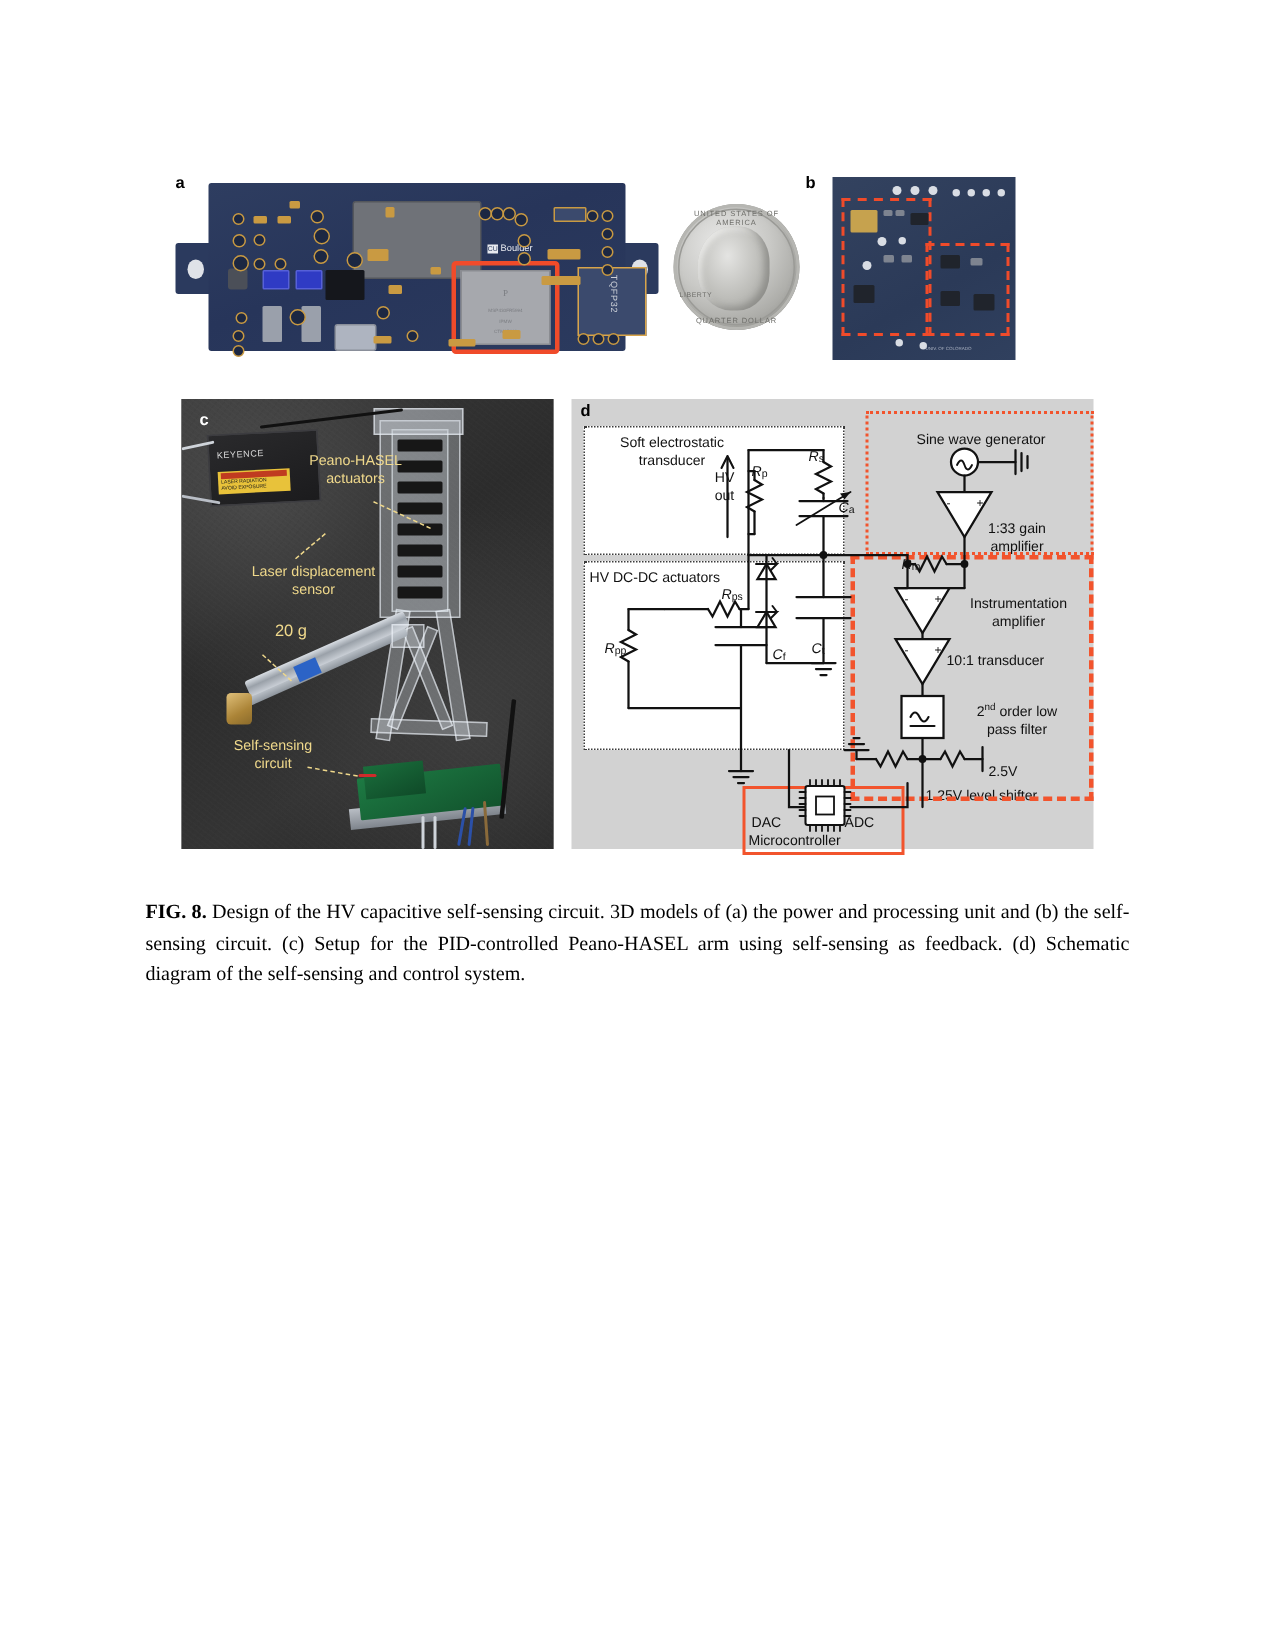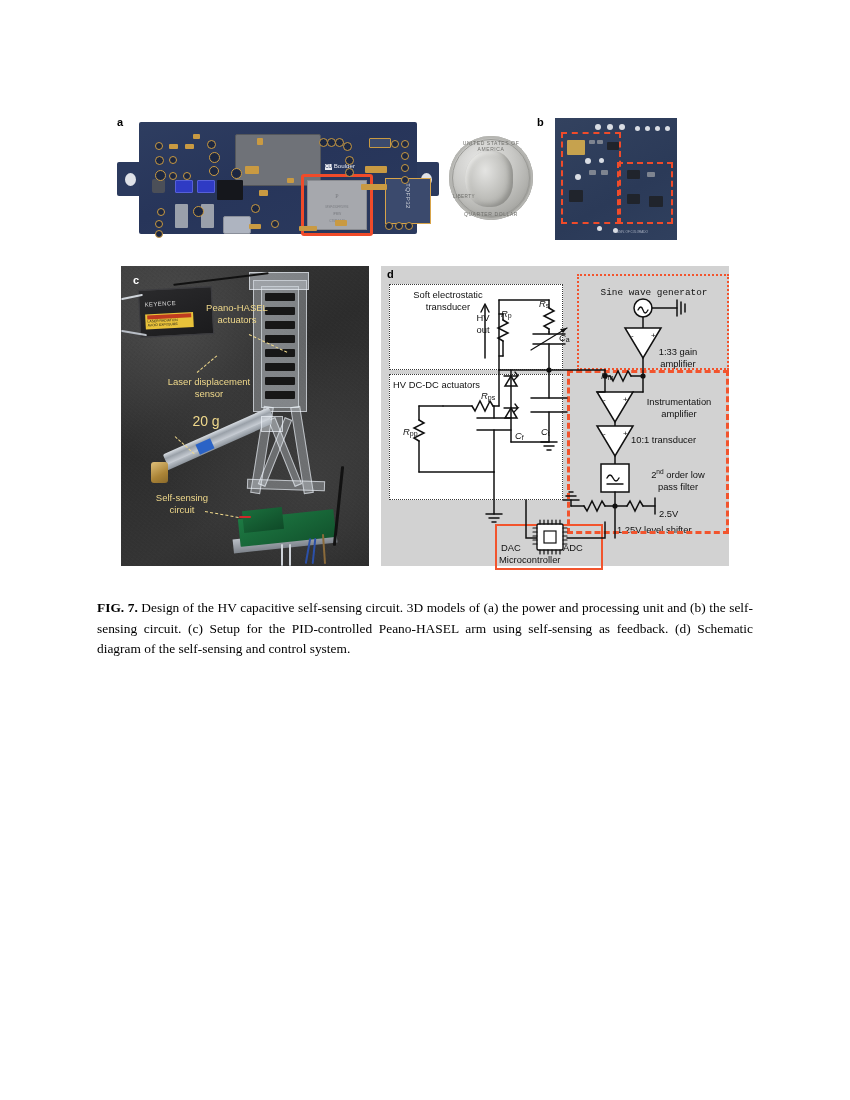--- a/index.html
+++ b/index.html
@@ -346,37 +346,37 @@
         <div class="wire" style="left:216px;top:200px;width:2.6px;height:80px;background:#121212;transform:rotate(6deg);"></div>
 
         <div class="plabel w" style="left:12px;top:8px;">c</div>
 
         <div class="ann" style="left:72px;top:36px;width:88px;">Peano-HASEL<br>actuators</div>
         <div class="leader" style="left:128px;top:68px;width:42px;transform:rotate(25deg);"></div>
 
         <div class="ann" style="left:36px;top:110px;width:104px;">Laser displacement<br>sensor</div>
         <div class="leader" style="left:76px;top:106px;width:26px;transform:rotate(-40deg);"></div>
 
-        <div class="ann" style="left:68px;top:150px;width:34px;font-size:14px;">20 g</div>
+        <div class="ann" style="left:56px;top:150px;width:34px;font-size:11px;">20 g</div>
         <div class="leader" style="left:54px;top:170px;width:26px;transform:rotate(42deg);"></div>
 
         <div class="ann" style="left:22px;top:226px;width:78px;">Self-sensing<br>circuit</div>
         <div class="leader" style="left:84px;top:245px;width:34px;transform:rotate(10deg);"></div>
       </div>
 
       <div class="panel-d">
 
         <div class="plabel" style="left:6px;top:2px;">d</div>
 
         <div class="wbox" style="left:8px;top:18px;width:174px;height:86px;"></div>
         <div class="wbox" style="left:8px;top:108px;width:174px;height:126px;"></div>
 
         <div class="dlab c" style="left:12px;top:23px;width:110px;">Soft electrostatic<br>transducer</div>
         <div class="dlab" style="left:12px;top:113px;">HV DC-DC actuators</div>
-        <div class="dlab c" style="left:208px;top:21px;width:130px;font-family:Liberation Mono, monospace;">Sine wave generator</div>
+        <div class="dlab c" style="left:208px;top:21px;width:130px;">Sine wave generator</div>
 
         <div class="dlab c" style="left:88px;top:46px;width:28px;">HV<br>out</div>
 
         <div class="dlab itl" style="left:120px;top:42px;">R<span class="sub">p</span></div>
         <div class="dlab itl" style="left:158px;top:32px;">R<span class="sub">s</span></div>
         <div class="dlab itl" style="left:178px;top:66px;">C<span class="sub">a</span></div>
         <div class="dlab itl" style="left:160px;top:160px;">C<span class="sub">t</span></div>
         <div class="dlab itl" style="left:100px;top:124px;">R<span class="sub">ps</span></div>
         <div class="dlab itl" style="left:22px;top:160px;">R<span class="sub">pp</span></div>
         <div class="dlab itl" style="left:134px;top:164px;">C<span class="sub">f</span></div>
@@ -524,17 +524,17 @@
             <path d="M190 234 V240"></path>
 
             <path d="M234 240 V272"></path>
           </g>
         </svg>
       </div>
     </div>
   </div>
 
   <div class="caption">
-    <b>FIG. 7.</b>
+    <b>FIG. 8.</b>
     <span>Design of the HV capacitive self-sensing circuit. 3D models of (a) the power and processing unit and (b) the self-sensing circuit. (c) Setup for the PID-controlled Peano-HASEL arm using self-sensing as feedback. (d) Schematic diagram of the self-sensing and control system.</span>
   </div>
 
 </div>
 
 </body></html>

